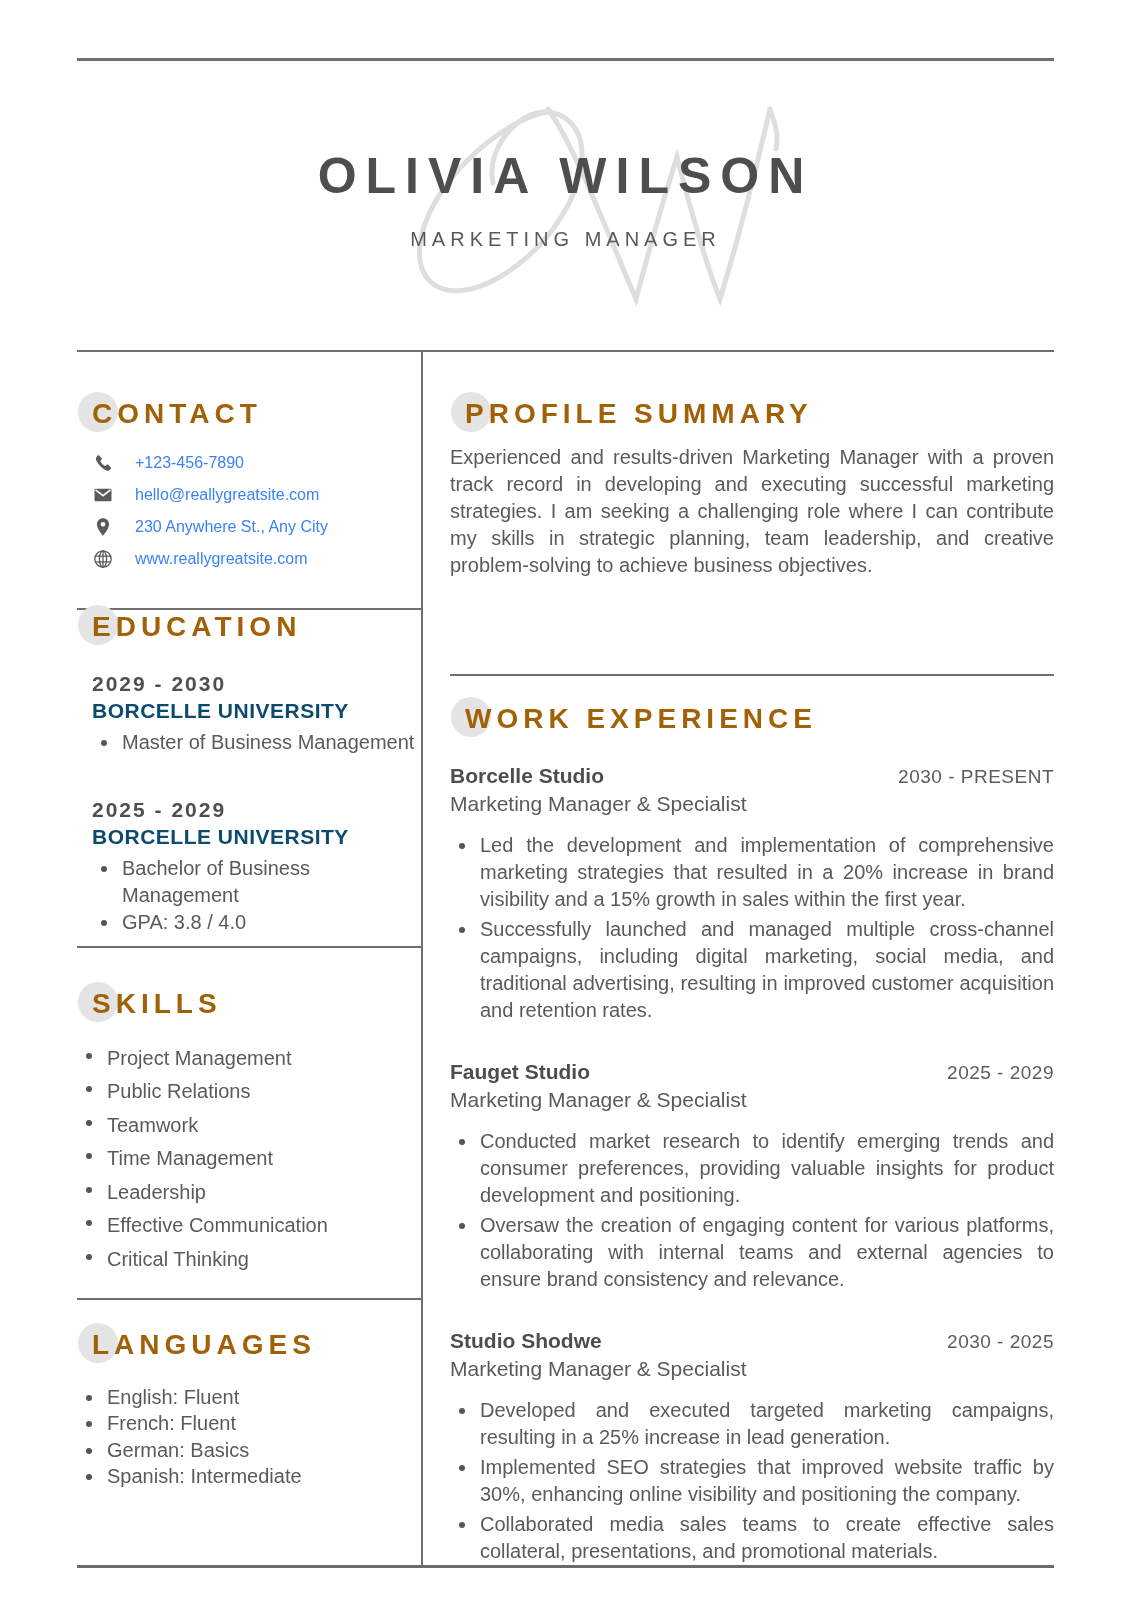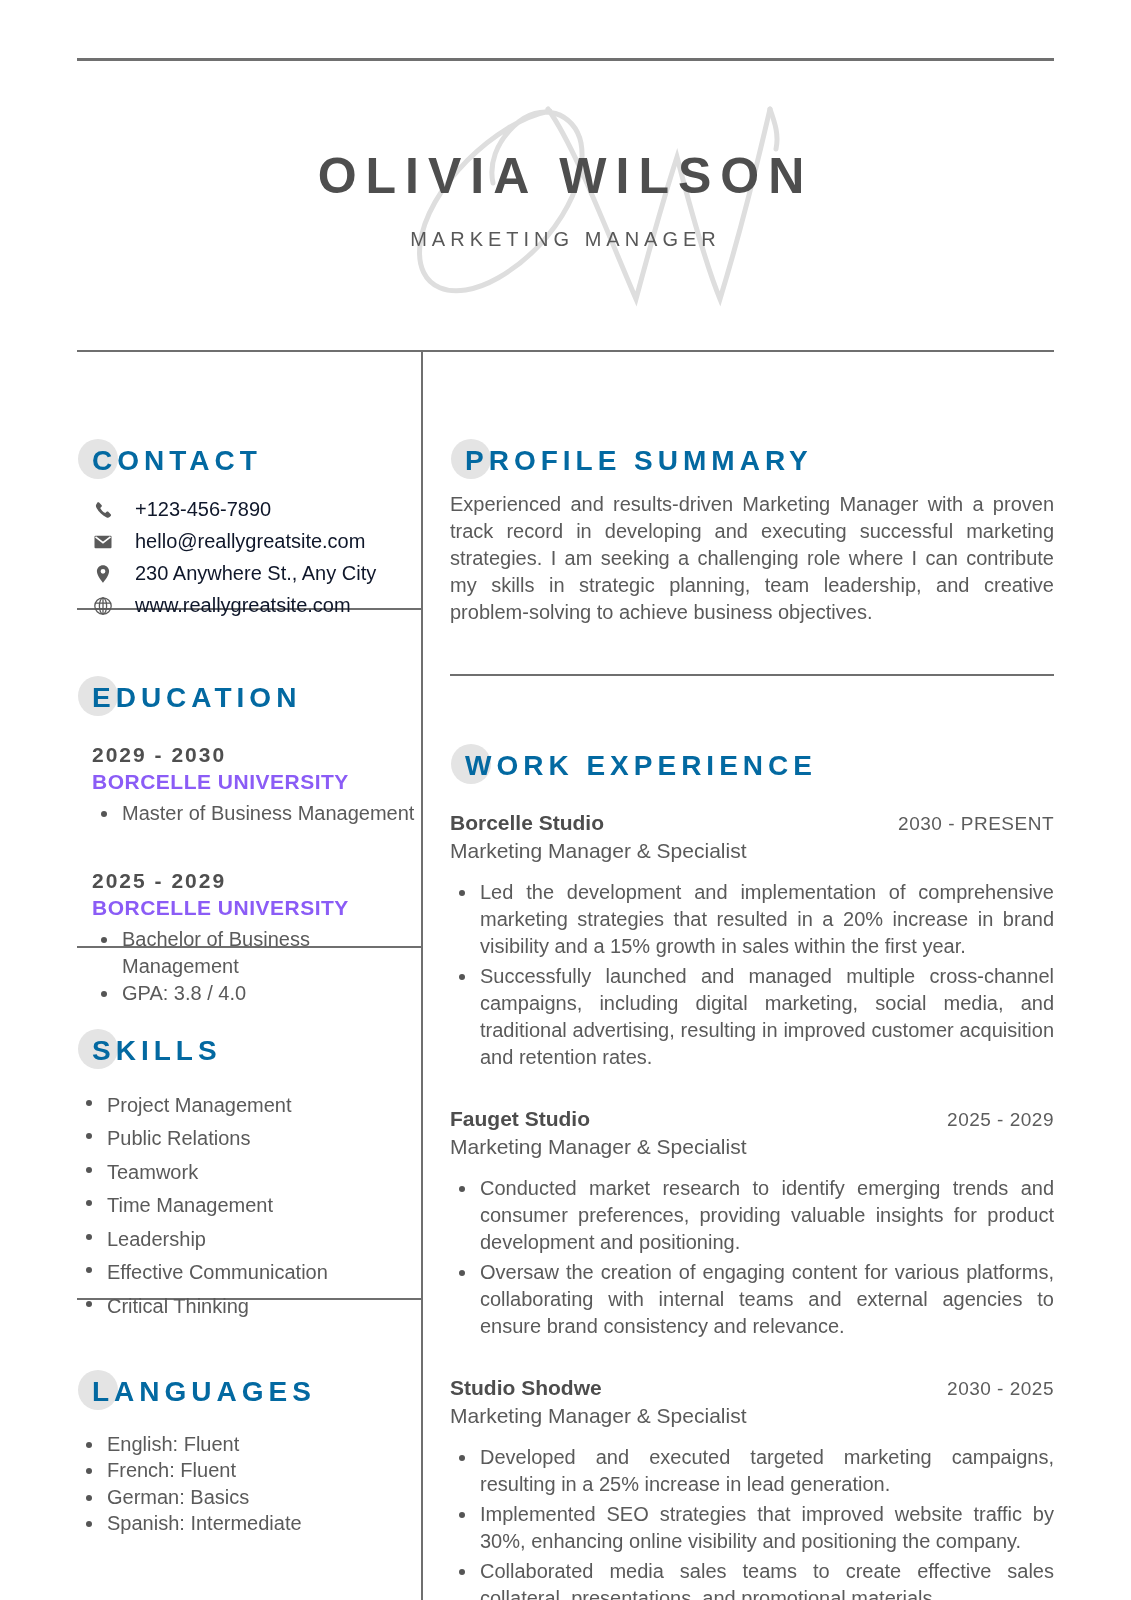--- a/index.html
+++ b/index.html
@@ -37,45 +37,45 @@
   .columns { display:flex; border-bottom:3px solid #6a6a6a; min-height:1186px; }
   .col-left  { width:346px; border-right:2px solid #6f6f6f; }
   .col-right { flex:1; padding-left:27px; }
 
   section { position:relative; }
   .sec-h {
     position:relative; z-index:0;
     display:inline-block;
     margin-left:15px;
     font-size:28px; font-weight:700; letter-spacing:5px;
-    color:#0369a1; line-height:1.2;margin-top:47px;
+    color:#a16207; line-height:1.2;
   }
   .sec-h::before {
     content:""; position:absolute; z-index:-1;
     width:40px; height:40px; border-radius:50%;
     background:#e4e4e4;
     left:-14px; top:-5px;
   }
 
   
   .sec-contact   { height:258px; border-bottom:2px solid #6f6f6f; padding-top:45px; }
-  .sec-education { height:338px; border-bottom:2px solid #6f6f6f; padding-top:24px; }
+  .sec-education { height:338px; border-bottom:2px solid #6f6f6f; }
   .sec-skills    { height:352px; border-bottom:2px solid #6f6f6f; padding-top:39px; }
   .sec-languages { padding-top:28px; }
 
   .contact-list { margin-top:16px; list-style:none; }
   .contact-list li { display:flex; align-items:center; height:32px; margin-left:15px; }
   .contact-list .ico { width:22px; display:flex; justify-content:center; flex:none; }
-  .contact-list .txt { margin-left:21px; font-size:20px; color:#0f172a; }
+  .contact-list .txt { margin-left:21px; font-size:16px; color:#3b82f6; }
 
   .edu-entry { margin-left:15px; }
   .edu-entry.first  { margin-top:26px; }
   .edu-entry.second { margin-top:40px; }
   .edu-years  { font-size:21px; font-weight:700; letter-spacing:2px; color:#4f4f4f; line-height:27px; }
-  .edu-school { font-size:21px; font-weight:700; letter-spacing:0.5px; color:#8b5cf6; line-height:27px; }
+  .edu-school { font-size:21px; font-weight:700; letter-spacing:0.5px; color:#0c4a6e; line-height:27px; }
 
   ul.dots { list-style:none; }
   ul.dots li { position:relative; padding-left:30px; font-size:20px; color:#5a5a5a; }
   ul.dots li::before {
     content:""; position:absolute; left:9px; top:0.55em;
     width:6px; height:6px; border-radius:50%; background:#555;
   }
   .edu-bullets { margin-top:5px; }
   .edu-bullets li { line-height:27px; }
 

